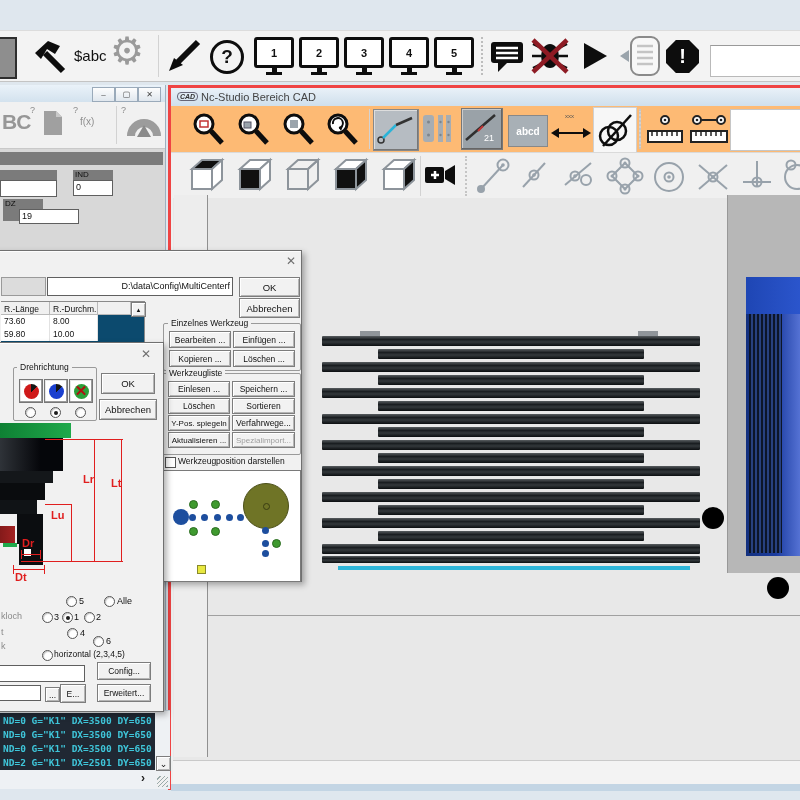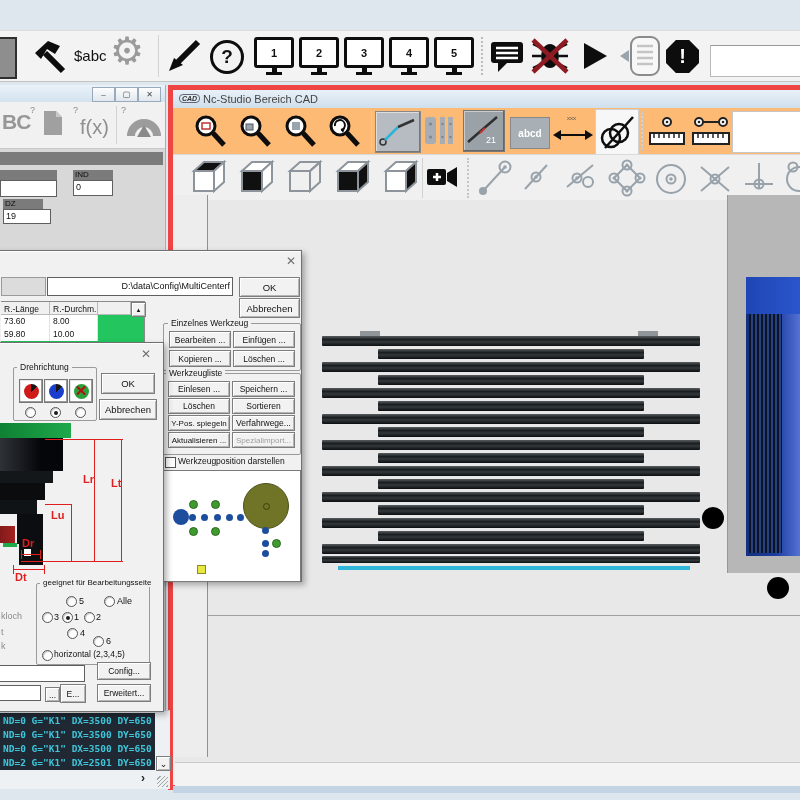--- a/index.html
+++ b/index.html
@@ -168,40 +168,40 @@
     <div class="abs" style="left:0;top:17px;width:165px;height:46px;background:#f1f1f1;border-bottom:1px solid #c9c9c9">
       <div class="abs" style="left:2px;top:8px;font-size:21px;font-weight:bold;color:#979797;letter-spacing:-1px">BC</div>
       <div class="abs" style="left:30px;top:3px;font-size:9px;color:#8a8a8a">?</div>
       <div class="abs" style="left:42px;top:7px">
         <svg width="22" height="28">
             <polygon points="2,2 14,2 20,8 20,26 2,26" fill="#a0a0a0"></polygon>
             <polygon points="14,2 14,8 20,8" fill="#c9c9c9"></polygon>
           </svg>
       </div>
       <div class="abs" style="left:73px;top:3px;font-size:9px;color:#8a8a8a">?</div>
-      <div class="abs" style="left:80px;top:14px;font-size:20px;color:#8f8f8f">f(x)</div>
+      <div class="abs" style="left:80px;top:14px;font-size:10px;color:#8f8f8f">f(x)</div>
       <div class="abs sep" style="left:116px;top:4px;width:1px;height:38px"></div>
       <div class="abs" style="left:121px;top:3px;font-size:9px;color:#8a8a8a">?</div>
       <div class="abs" style="left:126px;top:6px">
         <svg width="36" height="34">
             <path d="M5,28 A13,13 0 0 1 31,28" fill="none" stroke="#9c9c9c" stroke-width="8"></path>
             <polygon points="11,29 25,29 18,17" fill="#8a8a8a"></polygon>
           </svg>
       </div>
     </div>
     <div class="abs" style="left:0;top:67px;width:163px;height:13px;background:#7b7b7b"></div>
     <div class="dl" style="left:0;top:85px;width:57px;height:10px"></div>
     <div class="inp" style="left:0;top:95px;width:57px;height:17px"></div>
     <div class="dl" style="left:73px;top:85px;width:40px;height:10px">IND</div>
     <div class="inp" style="left:73px;top:95px;width:40px;height:16px">0</div>
     <div class="dl" style="left:3px;top:114px;width:40px;height:22px">DZ</div>
-    <div class="inp" style="left:3px;top:124px;width:48px;height:15px">19</div>
+    <div class="inp" style="left:19px;top:124px;width:60px;height:15px">19</div>
   </div>
 
-  <div class="abs" style="left:168px;top:85px;width:632px;height:705px;border:5px solid #ef4444;box-sizing:border-box;background:#eef0f0">
+  <div class="abs" style="left:168px;top:85px;width:632px;height:705px;border:3px solid #ef4444;box-sizing:border-box;background:#eef0f0">
     <div class="abs" style="left:0;top:0;width:630px;height:18px;background:linear-gradient(#e9f1f8,#cfdfec)">
       <span class="abs" style="left:6px;top:4px;font-size:7px;font-weight:bold;font-style:italic;color:#333;border:1px solid #667;border-radius:4px;padding:0 2px">CAD</span>
       <span class="abs" style="left:30px;top:3px;font-size:11px;color:#444">Nc-Studio Bereich CAD</span>
     </div>
 
     <div class="abs" style="left:0;top:18px;width:630px;height:46px;background:#fdba74">
       <div class="abs" style="left:20px;top:4px">
         <svg width="36" height="38">
             <circle cx="13" cy="14" r="9" fill="#fff" stroke="#0d0d0d" stroke-width="3"></circle>
             <rect x="9" y="11" width="8" height="6" fill="none" stroke="#c23333" stroke-width="1.5"></rect>
@@ -478,21 +478,21 @@
     <div class="abs" style="left:157px;top:65px;width:11px;height:11px;background:repeating-linear-gradient(135deg,#f0f0f0 0 2px,#9aa 2px 3px)"></div>
   </div>
 
   <div class="dlg" style="left:-8px;top:250px;width:308px;height:330px">
     <div class="x" style="left:293px;top:3px">✕</div>
     <div class="abs" style="left:8px;top:26px;width:45px;height:19px;background:#dcdcdc;border:1px solid #9a9a9a;box-sizing:border-box"></div>
     <div class="inp" style="left:54px;top:26px;width:186px;height:19px;font-size:9px;line-height:15px;overflow:hidden;white-space:nowrap;direction:rtl">D:\data\Config\MultiCenterf</div>
     <div class="b" style="left:246px;top:26px;width:59px;height:18px;font-size:9.5px">OK</div>
     <div class="b" style="left:246px;top:47px;width:59px;height:18px;font-size:9.5px">Abbrechen</div>
 
-    <div class="abs" style="left:8px;top:50px;width:144px;height:46px;background:#22c55e;border:1px solid #8a8a8a;border-left:none;box-sizing:border-box">
+    <div class="abs" style="left:8px;top:50px;width:144px;height:46px;background:#0c4a6e;border:1px solid #8a8a8a;border-left:none;box-sizing:border-box">
       <div class="thead abs" style="left:0;top:0;width:49px;height:13px">R.-Länge</div>
       <div class="thead abs" style="left:49px;top:0;width:48px;height:13px">R.-Durchm.</div>
       <div class="thead abs" style="left:97px;top:0;width:33px;height:13px"></div>
       <div class="b" style="left:130px;top:0;width:13px;height:13px;font-size:6px">▲</div>
       <div class="tcell abs" style="left:0;top:13px;width:49px;height:13px">73.60</div>
       <div class="tcell abs" style="left:49px;top:13px;width:48px;height:13px">8.00</div>
       <div class="tcell abs" style="left:0;top:26px;width:49px;height:13px">59.80</div>
       <div class="tcell abs" style="left:49px;top:26px;width:48px;height:13px">10.00</div>
     </div>
 
@@ -585,23 +585,20 @@
     <div class="dim" style="left:32px;top:211px;width:20px;height:1px"></div>
     <div class="dim" style="left:24px;top:222px;width:1px;height:9px"></div>
     <div class="dim" style="left:55px;top:222px;width:1px;height:9px"></div>
     <div class="dim" style="left:24px;top:226px;width:32px;height:1px"></div>
     <div class="dimlbl" style="left:94px;top:130px">Lr</div>
     <div class="dimlbl" style="left:122px;top:134px">Lt</div>
     <div class="dimlbl" style="left:62px;top:166px">Lu</div>
     <div class="dimlbl" style="left:33px;top:194px">Dr</div>
     <div class="dimlbl" style="left:26px;top:228px">Dt</div>
 
-    <div class="grp" style="left:47px;top:240px;width:112px;height:80px">
-      <span class="gl" style="left:3px;top:-6px;font-size:8px">geeignet für Bearbeitungsseite</span>
-    </div>
     <span class="rad" style="left:77px;top:253px"></span>
     <span class="rlbl" style="left:90px;top:253px">5</span>
     <span class="rad" style="left:115px;top:253px"></span>
     <span class="rlbl" style="left:128px;top:253px">Alle</span>
     <span class="rad" style="left:53px;top:269px"></span>
     <span class="rlbl" style="left:65px;top:269px">3</span>
     <span class="rad on" style="left:73px;top:269px"></span>
     <span class="rlbl" style="left:85px;top:269px">1</span>
     <span class="rad" style="left:95px;top:269px"></span>
     <span class="rlbl" style="left:107px;top:269px">2</span>

